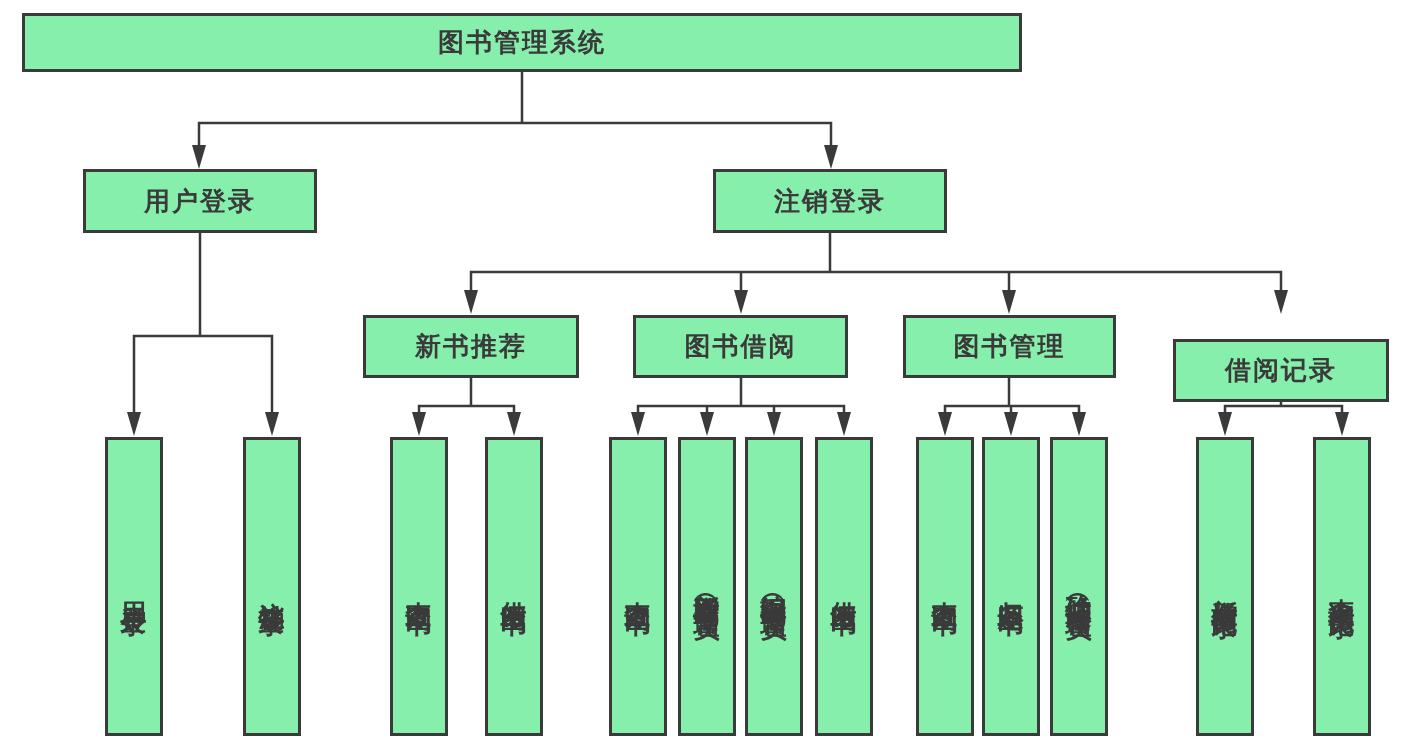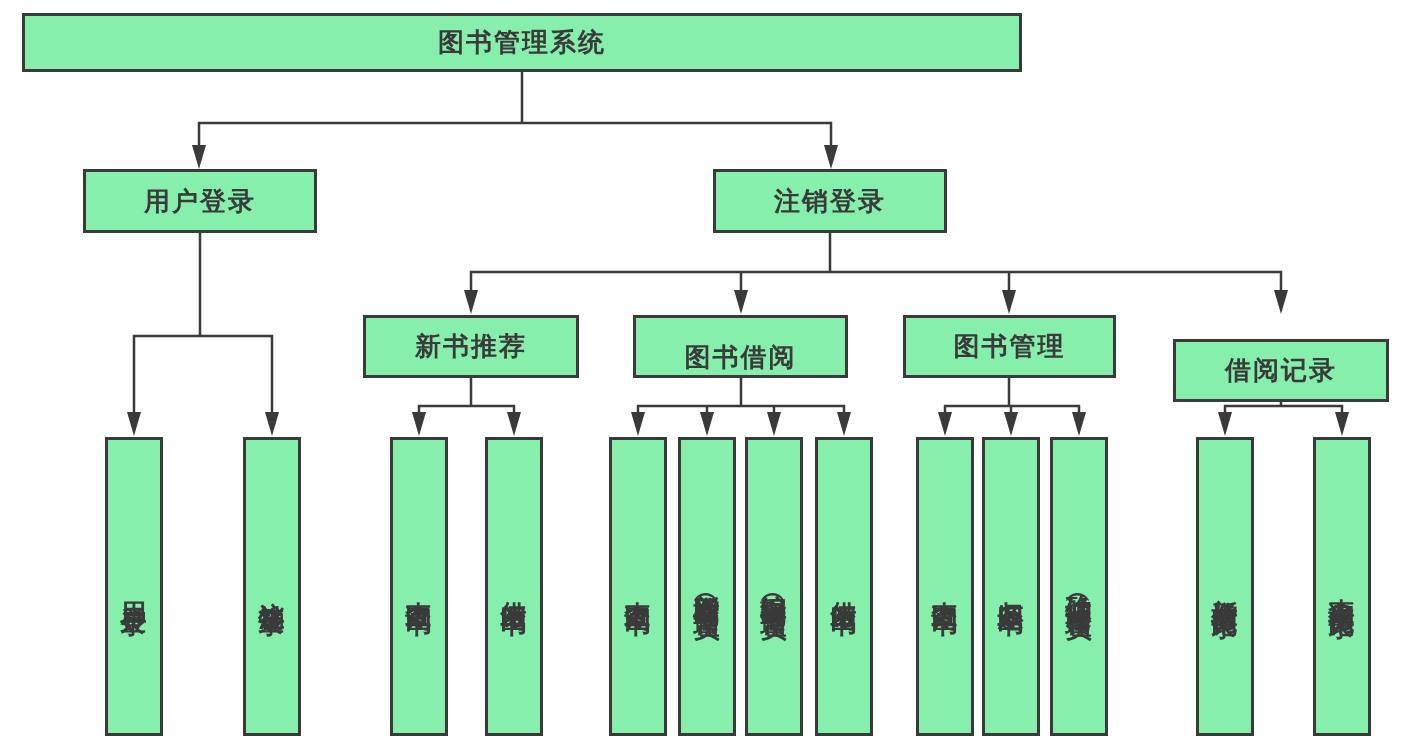--- a/index.html
+++ b/index.html
@@ -114,21 +114,21 @@
   <div class="node hnode" style="left:83px; top:169px; width:234px; height:64px;">
     <span>用户登录</span>
   </div>
   <div class="node hnode" style="left:713px; top:169px; width:234px; height:64px;">
     <span>注销登录</span>
   </div>
 
   <div class="node hnode" style="left:363px; top:315px; width:216px; height:63px;">
     <span>新书推荐</span>
   </div>
-  <div class="node hnode" style="left:633px; top:315px; width:215px; height:63px;align-items:flex-end;">
+  <div class="node hnode" style="left:633px; top:315px; width:215px; height:63px;">
     <span>图书借阅</span>
   </div>
   <div class="node hnode" style="left:903px; top:315px; width:213px; height:63px;">
     <span>图书管理</span>
   </div>
   <div class="node hnode" style="left:1173px; top:315px; width:216px; height:63px;margin-top:24px;">
     <span>借阅记录</span>
   </div>
 
   <div class="node leaf" style="left:105px; top:437px; width:58px; height:299px;">

